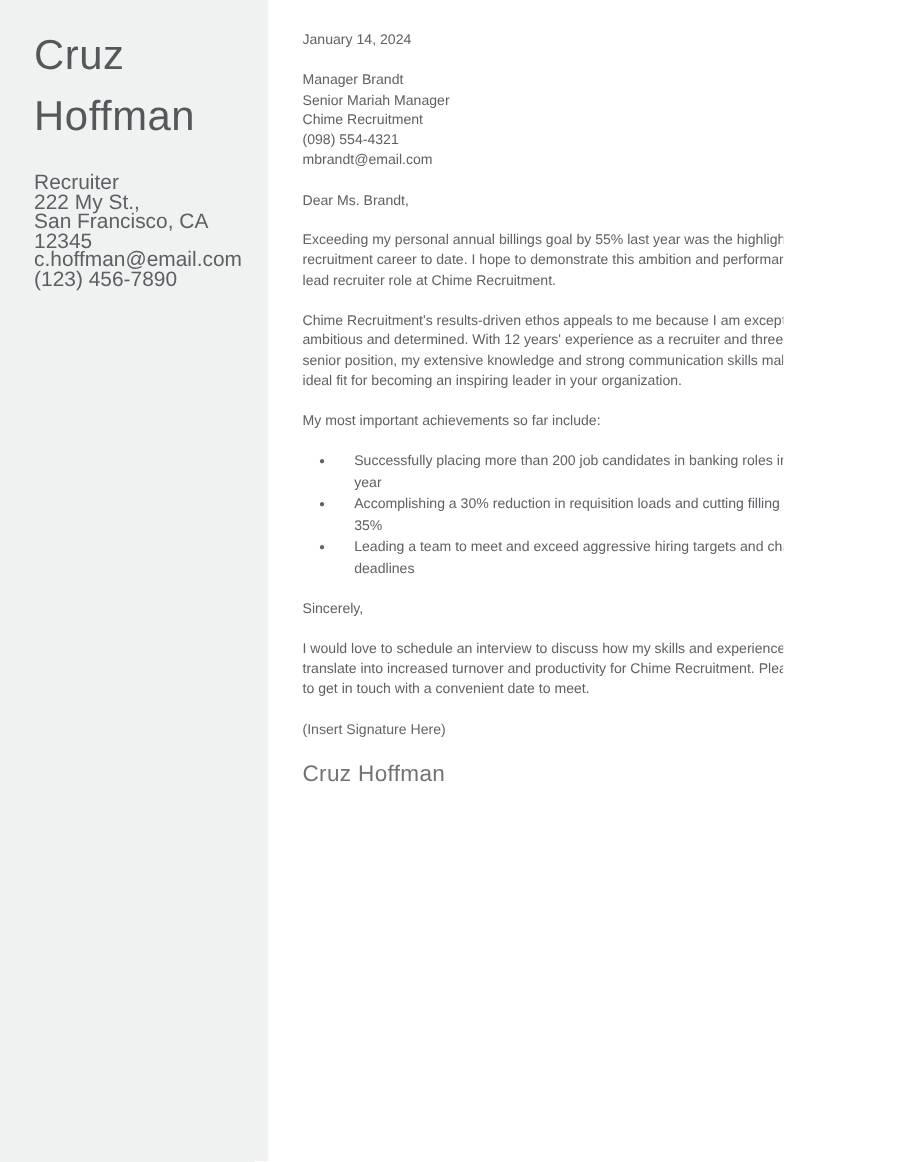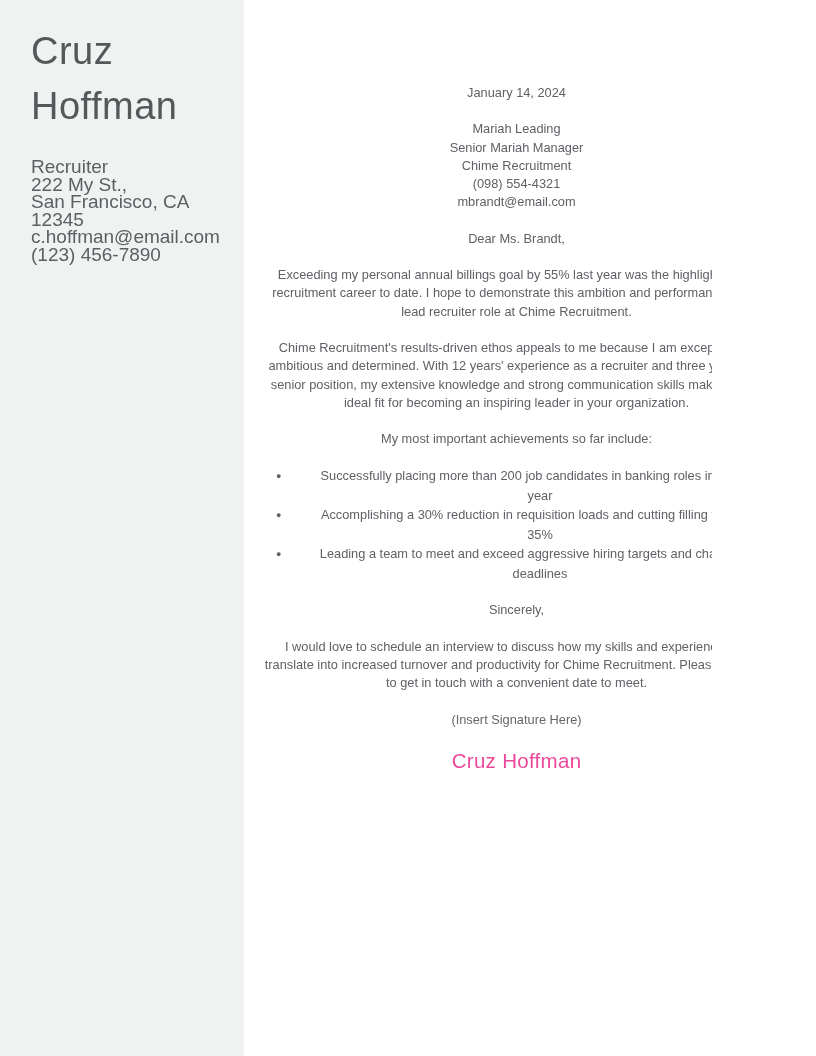--- a/index.html
+++ b/index.html
@@ -30,46 +30,45 @@
   }
   .contact {
     margin-top: 24px;
     font-size: 19px;
     line-height: 17.5px;
     color: #5c5f63;
   }
   
   .main {
     position: absolute;
-    left: 261px; top: 0;
+    left: 275px; top: 0;
     width: 511px;
-    padding-top: 84px;
+    padding-top: 27px;
     font-size: 12.8px;
     line-height: 18.3px;
     color: #5e6165;
-    text-align: center;
   }
   .main p, .recipient-block, .bullets { margin-bottom: 18px; }
   .recipient-block div { line-height: 18.3px; }
   .bullets {
     list-style: none;
     line-height: 19.5px;
   }
   .bullets li { position: relative; padding-left: 47px; }
   .bullet-glyph {
     position: absolute;
     left: 15px; top: 1px;
     font-size: 9px;
     color: #5e6165;
   }
   .sig-placeholder { color: #63666a; }
   .sig-name {
     font-size: 20.5px;
     line-height: 28px;
-    color: #ec4899;
+    color: #737373;
     letter-spacing: 0.3px;
   }
 </style>
 </head>
 <body>
 
 <div class="page">
 
   <aside class="sidebar">
     <div class="sidebar-inner">
@@ -85,21 +84,21 @@
         <div>(123) 456-7890</div>
       </div>
     </div>
   </aside>
 
   <main class="main">
 
     <p>January 14, 2024</p>
 
     <div class="recipient-block">
-      <div>Mariah Leading</div>
+      <div>Manager Brandt</div>
       <div>Senior Mariah Manager</div>
       <div>Chime Recruitment</div>
       <div>(098) 554-4321</div>
       <div>mbrandt@email.com</div>
     </div>
 
     <p>Dear Ms. Brandt,</p>
 
     <p>Exceeding my personal annual billings goal by 55% last year was the highlight of my recruitment career to date. I hope to demonstrate this ambition and performance in the lead recruiter role at Chime Recruitment.</p>
 

